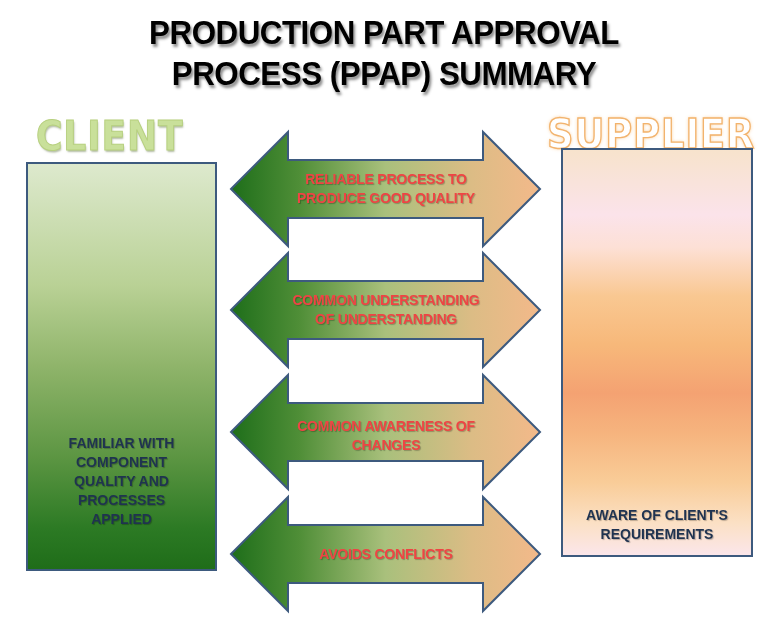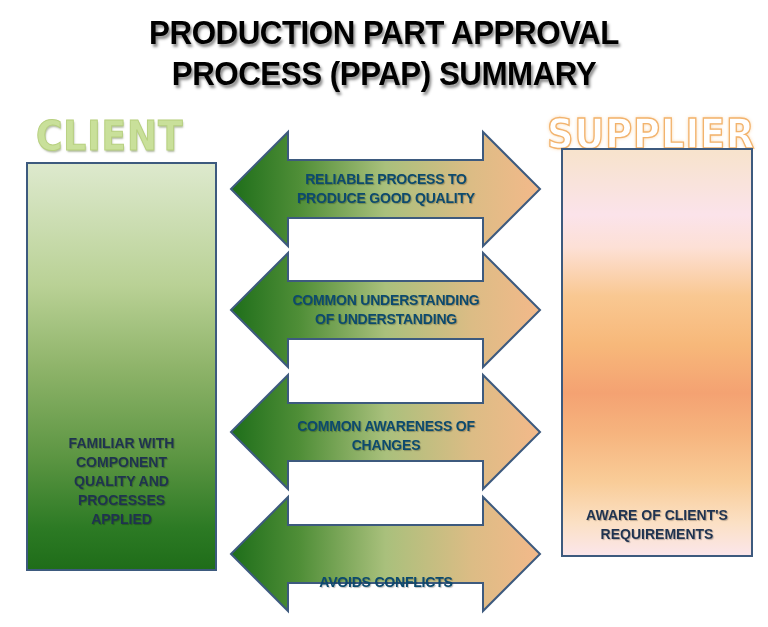--- a/index.html
+++ b/index.html
@@ -42,21 +42,21 @@
   }
   #client-box .txt { position: relative; top: -40px; width: 150px; }
   #supplier-box {
     left: 561px; top: 148px; width: 192px; height: 409px;
     background: linear-gradient(to bottom, #f7e3cc 0%, #fbe3ea 16%, #fde0d6 24%, #f9c892 36%, #f7b87a 48%, #f4a272 60%, #f6b47e 70%, #f9cc98 82%, #fbe0c4 92%, #fbe6ea 100%);
   }
   #supplier-box .txt { position: relative; top: -11px; width: 180px; }
   #arrows { position: absolute; left: 0; top: 0; width: 768px; height: 627px; }
   .arrow-text {
     position: absolute; left: 290px; width: 192px; text-align: center;
-    font-weight: 700; font-size: 14px; line-height: 19px; color: #0c4a6e;
+    font-weight: 700; font-size: 14px; line-height: 19px; color: #ef4444;
     text-shadow: 1px 1px 1px rgba(0,0,0,0.25);
     display: flex; align-items: center; justify-content: center;
     height: 60px; letter-spacing: -0.2px;
   }
 </style>
 </head>
 <body>
 
 <div class="title">
   <div>PRODUCTION PART APPROVAL</div>
@@ -89,14 +89,14 @@
       <polygon points="231,310 288,253 288,281 483,281 483,253 540,310 483,367 483,339 288,339 288,367" fill="url(#arrowGrad)" stroke="#3d5a7e" stroke-width="2" stroke-linejoin="miter"></polygon>
       <polygon points="231,432 288,375 288,403 483,403 483,375 540,432 483,489 483,461 288,461 288,489" fill="url(#arrowGrad)" stroke="#3d5a7e" stroke-width="2" stroke-linejoin="miter"></polygon>
       <polygon points="231,554 288,497 288,525 483,525 483,497 540,554 483,611 483,583 288,583 288,611" fill="url(#arrowGrad)" stroke="#3d5a7e" stroke-width="2" stroke-linejoin="miter"></polygon>
     </g>
 </svg>
 
 <div id="arrow-texts">
     <div class="arrow-text" style="top: 159px;">RELIABLE PROCESS TO PRODUCE GOOD QUALITY</div>
     <div class="arrow-text" style="top: 280px;">COMMON UNDERSTANDING OF UNDERSTANDING</div>
     <div class="arrow-text" style="top: 406px;">COMMON AWARENESS OF CHANGES</div>
-    <div class="arrow-text" style="top: 524px; margin-top: 28px;">AVOIDS CONFLICTS</div>
+    <div class="arrow-text" style="top: 524px;">AVOIDS CONFLICTS</div>
   </div>
 
 </body></html>

